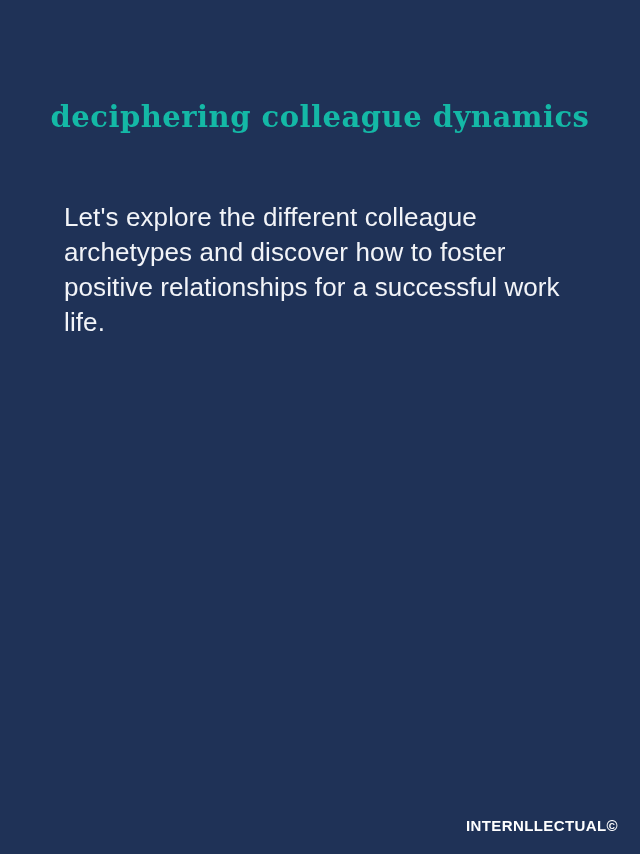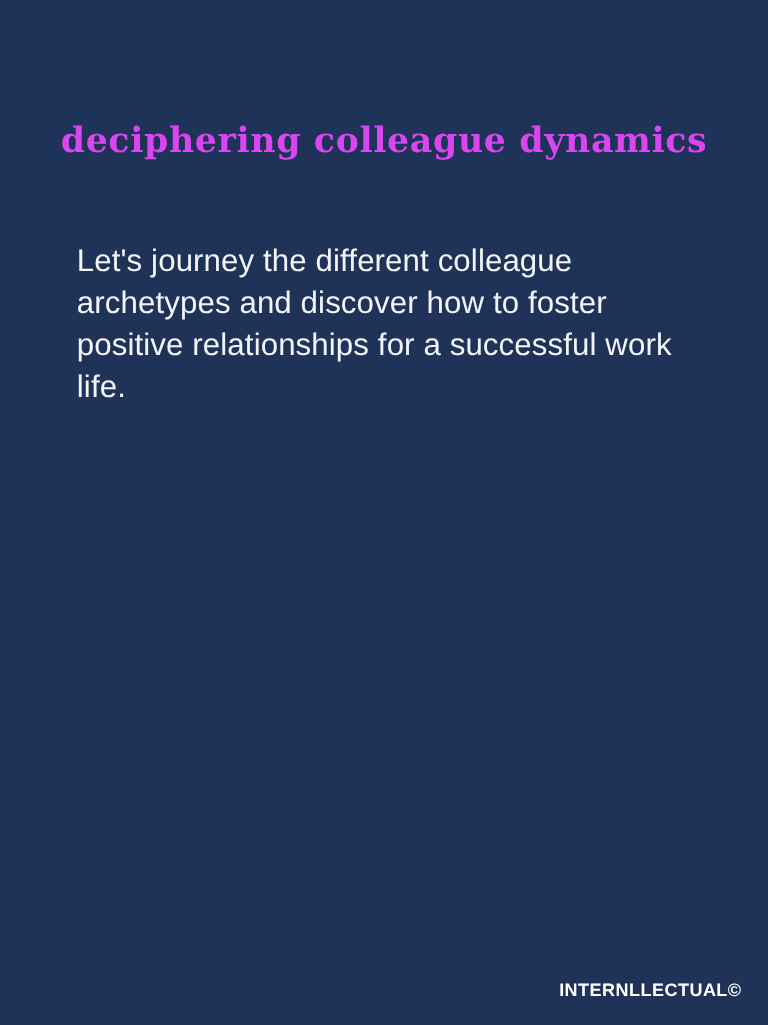--- a/index.html
+++ b/index.html
@@ -19,21 +19,21 @@
     background: #1f3257;
     box-sizing: border-box;
     overflow: hidden;
   }
   .title {
     position: absolute;
     left: 0;
     right: 0;
     top: 100px;
     text-align: center;
-    color: #d946ef;
+    color: #14b8a6;
     font-family: "DejaVu Serif", serif;
     font-weight: bold;
     font-size: 29px;
     letter-spacing: 0.5px;
     padding: 0 40px;
     box-sizing: border-box;
   }
   .body-block {
     position: absolute;
     left: 64px;
@@ -63,18 +63,18 @@
   }
 </style>
 </head>
 <body>
 
 <div class="slide">
 
   <div class="title">deciphering colleague dynamics</div>
 
   <div class="body-block">
-    <p class="para">Let's journey the different colleague archetypes and discover how to foster positive relationships for a successful work life.</p>
+    <p class="para">Let's explore the different colleague archetypes and discover how to foster positive relationships for a successful work life.</p>
   </div>
 
   <div class="footer">INTERNLLECTUAL©</div>
 
 </div>
 
 </body></html>

